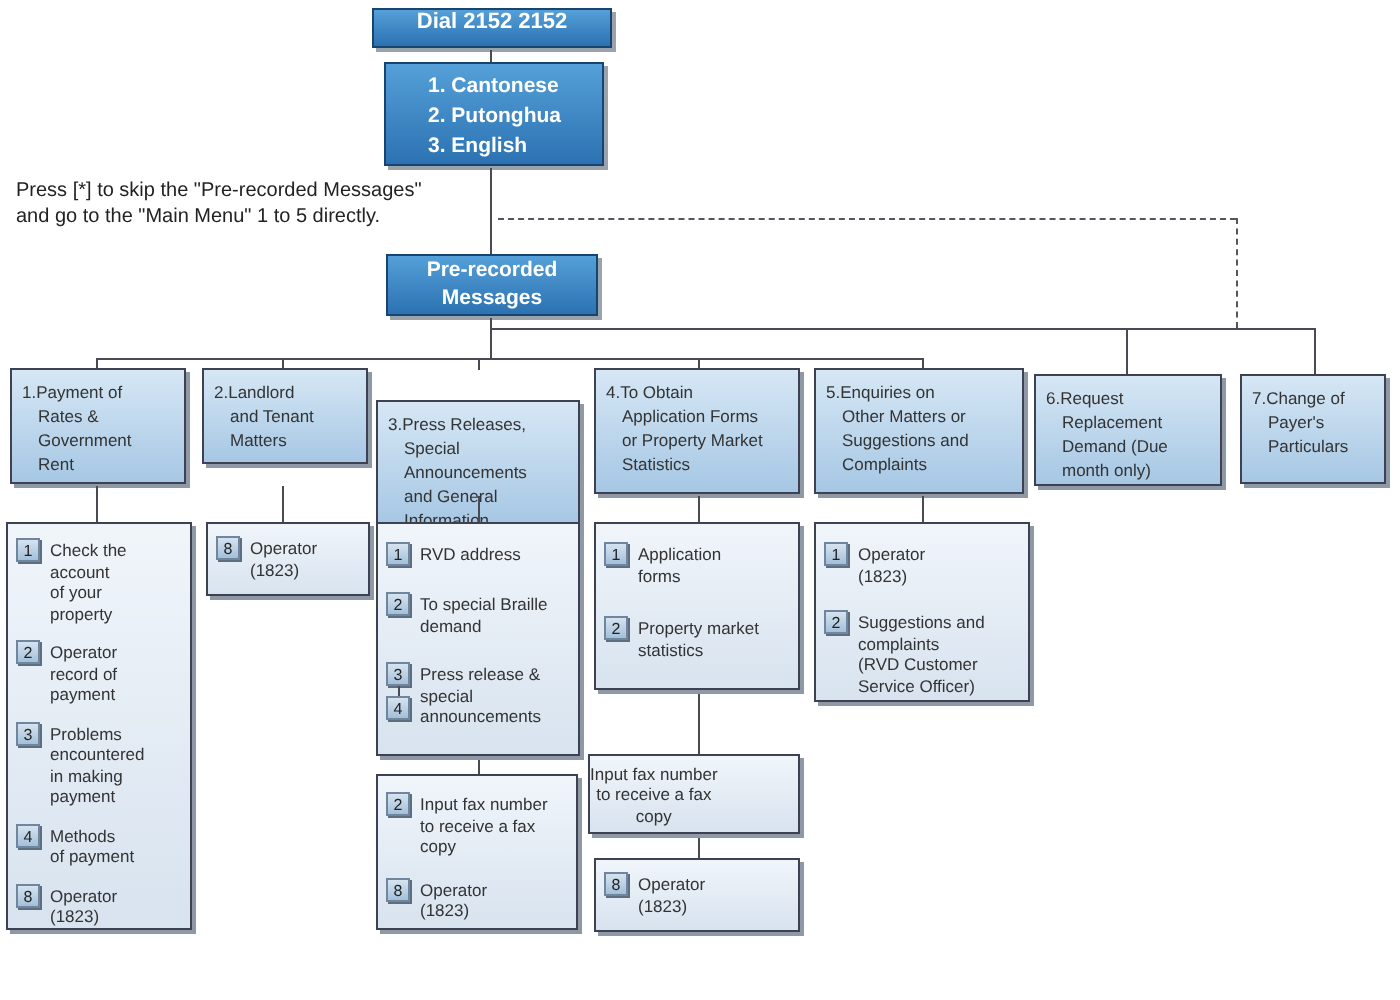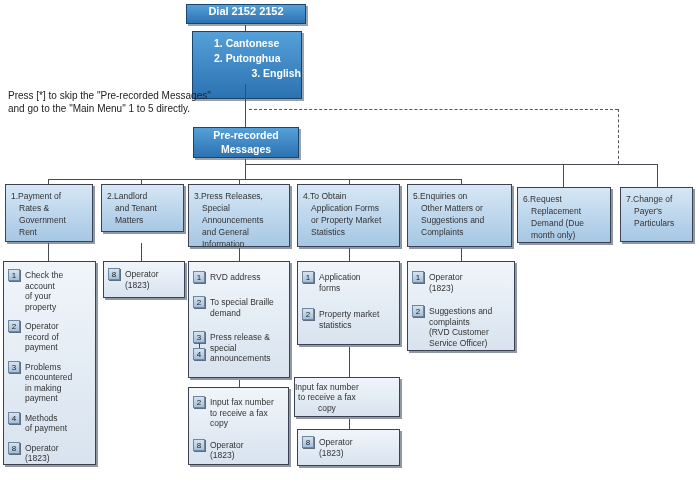--- a/index.html
+++ b/index.html
@@ -42,24 +42,24 @@
 <body>
 
 <div id="stage">
 
   <div class="box-dark centered" style="left:186px;top:4px;width:120px;height:20px;font-size:11px;">
     <span>Dial 2152 2152</span>
   </div>
 
   <div class="lv" style="left:245px;top:25px;height:7px;"></div>
 
-  <div class="box-dark" style="left:192px;top:31px;width:110px;height:68px;font-size:10.5px;line-height:15px;padding:4px 0 0 21px;">
+  <div class="box-dark" style="left:192px;top:31px;width:110px;height:52px;font-size:10.5px;line-height:15px;padding:4px 0 0 21px;">
     <span style="display:block;">1. Cantonese</span>
     <span style="display:block;">2. Putonghua</span>
-    <span style="display:block;text-align:right;">3. English</span>
+    <span style="display:block;">3. English</span>
   </div>
 
   <div class="lv" style="left:245px;top:84px;height:43px;"></div>
 
   <div class="note" style="left:8px;top:90px;width:300px;">Press [*] to skip the "Pre-recorded Messages"
 and go to the "Main Menu" 1 to 5 directly.</div>
 
   <div class="dh" style="left:249px;top:109px;width:369px;"></div>
   <div class="dv" style="left:618px;top:109px;height:55px;"></div>
 
@@ -84,21 +84,21 @@
     <div class="hdrtext">1.Payment of
 Rates &amp;
 Government
 Rent</div>
   </div>
   <div class="box-hdr" style="left:101px;top:184px;width:83px;height:48px;">
     <div class="hdrtext">2.Landlord
 and Tenant
 Matters</div>
   </div>
-  <div class="box-hdr" style="left:188px;top:184px;width:102px;height:63px;">
+  <div class="box-hdr" style="left:188px;top:200px;width:102px;height:63px;">
     <div class="hdrtext">3.Press Releases,
 Special
 Announcements
 and General
 Information</div>
   </div>
   <div class="box-hdr" style="left:297px;top:184px;width:103px;height:63px;">
     <div class="hdrtext">4.To Obtain
 Application Forms
 or Property Market

